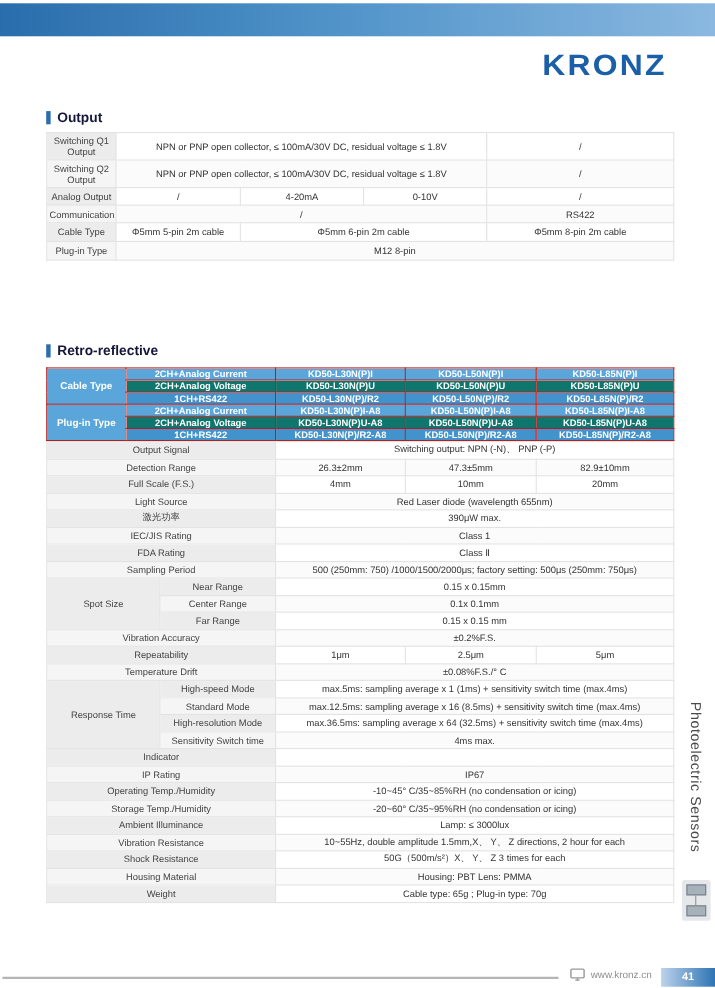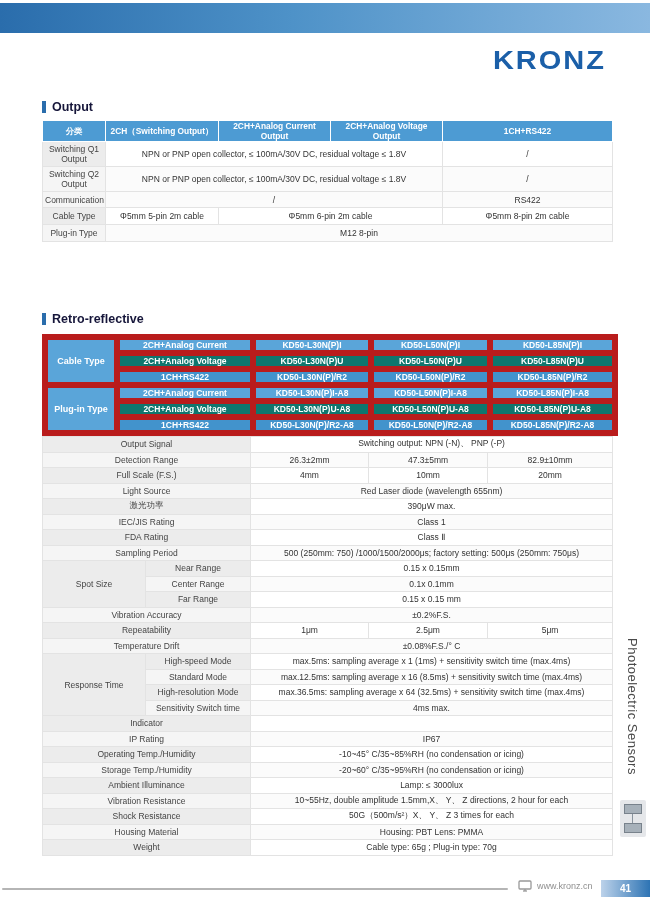--- a/index.html
+++ b/index.html
@@ -22,21 +22,21 @@
   .t1 th{background:#4d9bd3;color:#fff;font-weight:bold;border:1px solid #fff;
          text-align:center;font-size:8.4px;height:19px;padding:0 1px;}
   td{font-size:8.5px;color:#333;text-align:center;border:1px solid #e3e3e3;padding:1px 2px;}
   .lbl{color:#444;}
   tr.g .lbl{background:#ececec;} tr.l .lbl{background:#f5f5f5;}
   tr.g .val{background:#fff;}    tr.l .val{background:#fbfbfb;}
   .glbl{background:#ececec;color:#444;}
   .val{white-space:nowrap;}
   .pre{white-space:pre-line;}
 
-  .t2h th{color:#fff;font-weight:bold;border:6px solid #b91c1c;text-align:center;
+  .t2h th{color:#fff;font-weight:bold;border:1px solid #b91c1c;text-align:center;
           font-size:8.5px;height:10px;padding:0 1px;white-space:nowrap;}
   .t2h tr.b0 th{background:#5aa5d9;}
   .t2h tr.b1 th{background:#0f766e;}
   .t2h tr.b2 th{background:#4293cc;}
   .t2h th.bl{background:#4d9bd3;font-size:9px;}
   .t2b td{height:14.5px;padding:0 2px;}
 
   .side-label{position:absolute;top:638px;right:10px;writing-mode:vertical-rl;
               font-size:13px;color:#4a4a4a;letter-spacing:.5px;}
   .side-icon{position:absolute;left:620px;top:800px;width:26px;height:37px;
@@ -69,35 +69,35 @@
 
   <table class="t1">
     <colgroup>
         <col style="width:63px">
         <col style="width:113px">
         <col style="width:112px">
         <col style="width:112px">
         <col style="width:170px">
       </colgroup>
     <tbody>
-        <tr>
-      <th>分类</th>
-      <th>2CH（Switching Output）</th>
-      <th>2CH+Analog Current Output</th>
-      <th>2CH+Analog Voltage Output</th>
-      <th>1CH+RS422</th>
-    </tr>
     <tr class="g" style="height:25px">
       <td class="lbl">Switching Q1 Output</td>
       <td class="val" colspan="3">NPN or PNP open collector, ≤ 100mA/30V DC, residual voltage ≤ 1.8V</td>
       <td class="val">/</td>
     </tr>
     <tr class="l" style="height:25px">
       <td class="lbl">Switching Q2 Output</td>
       <td class="val" colspan="3">NPN or PNP open collector, ≤ 100mA/30V DC, residual voltage ≤ 1.8V</td>
+      <td class="val">/</td>
+    </tr>
+    <tr class="g" style="height:16px">
+      <td class="lbl">Analog Output</td>
+      <td class="val">/</td>
+      <td class="val">4-20mA</td>
+      <td class="val">0-10V</td>
       <td class="val">/</td>
     </tr>
     <tr class="l" style="height:16px">
       <td class="lbl">Communication</td>
       <td class="val" colspan="3">/</td>
       <td class="val">RS422</td>
     </tr>
     <tr class="g" style="height:17px">
       <td class="lbl">Cable Type</td>
       <td class="val">Φ5mm 5-pin 2m cable</td>

